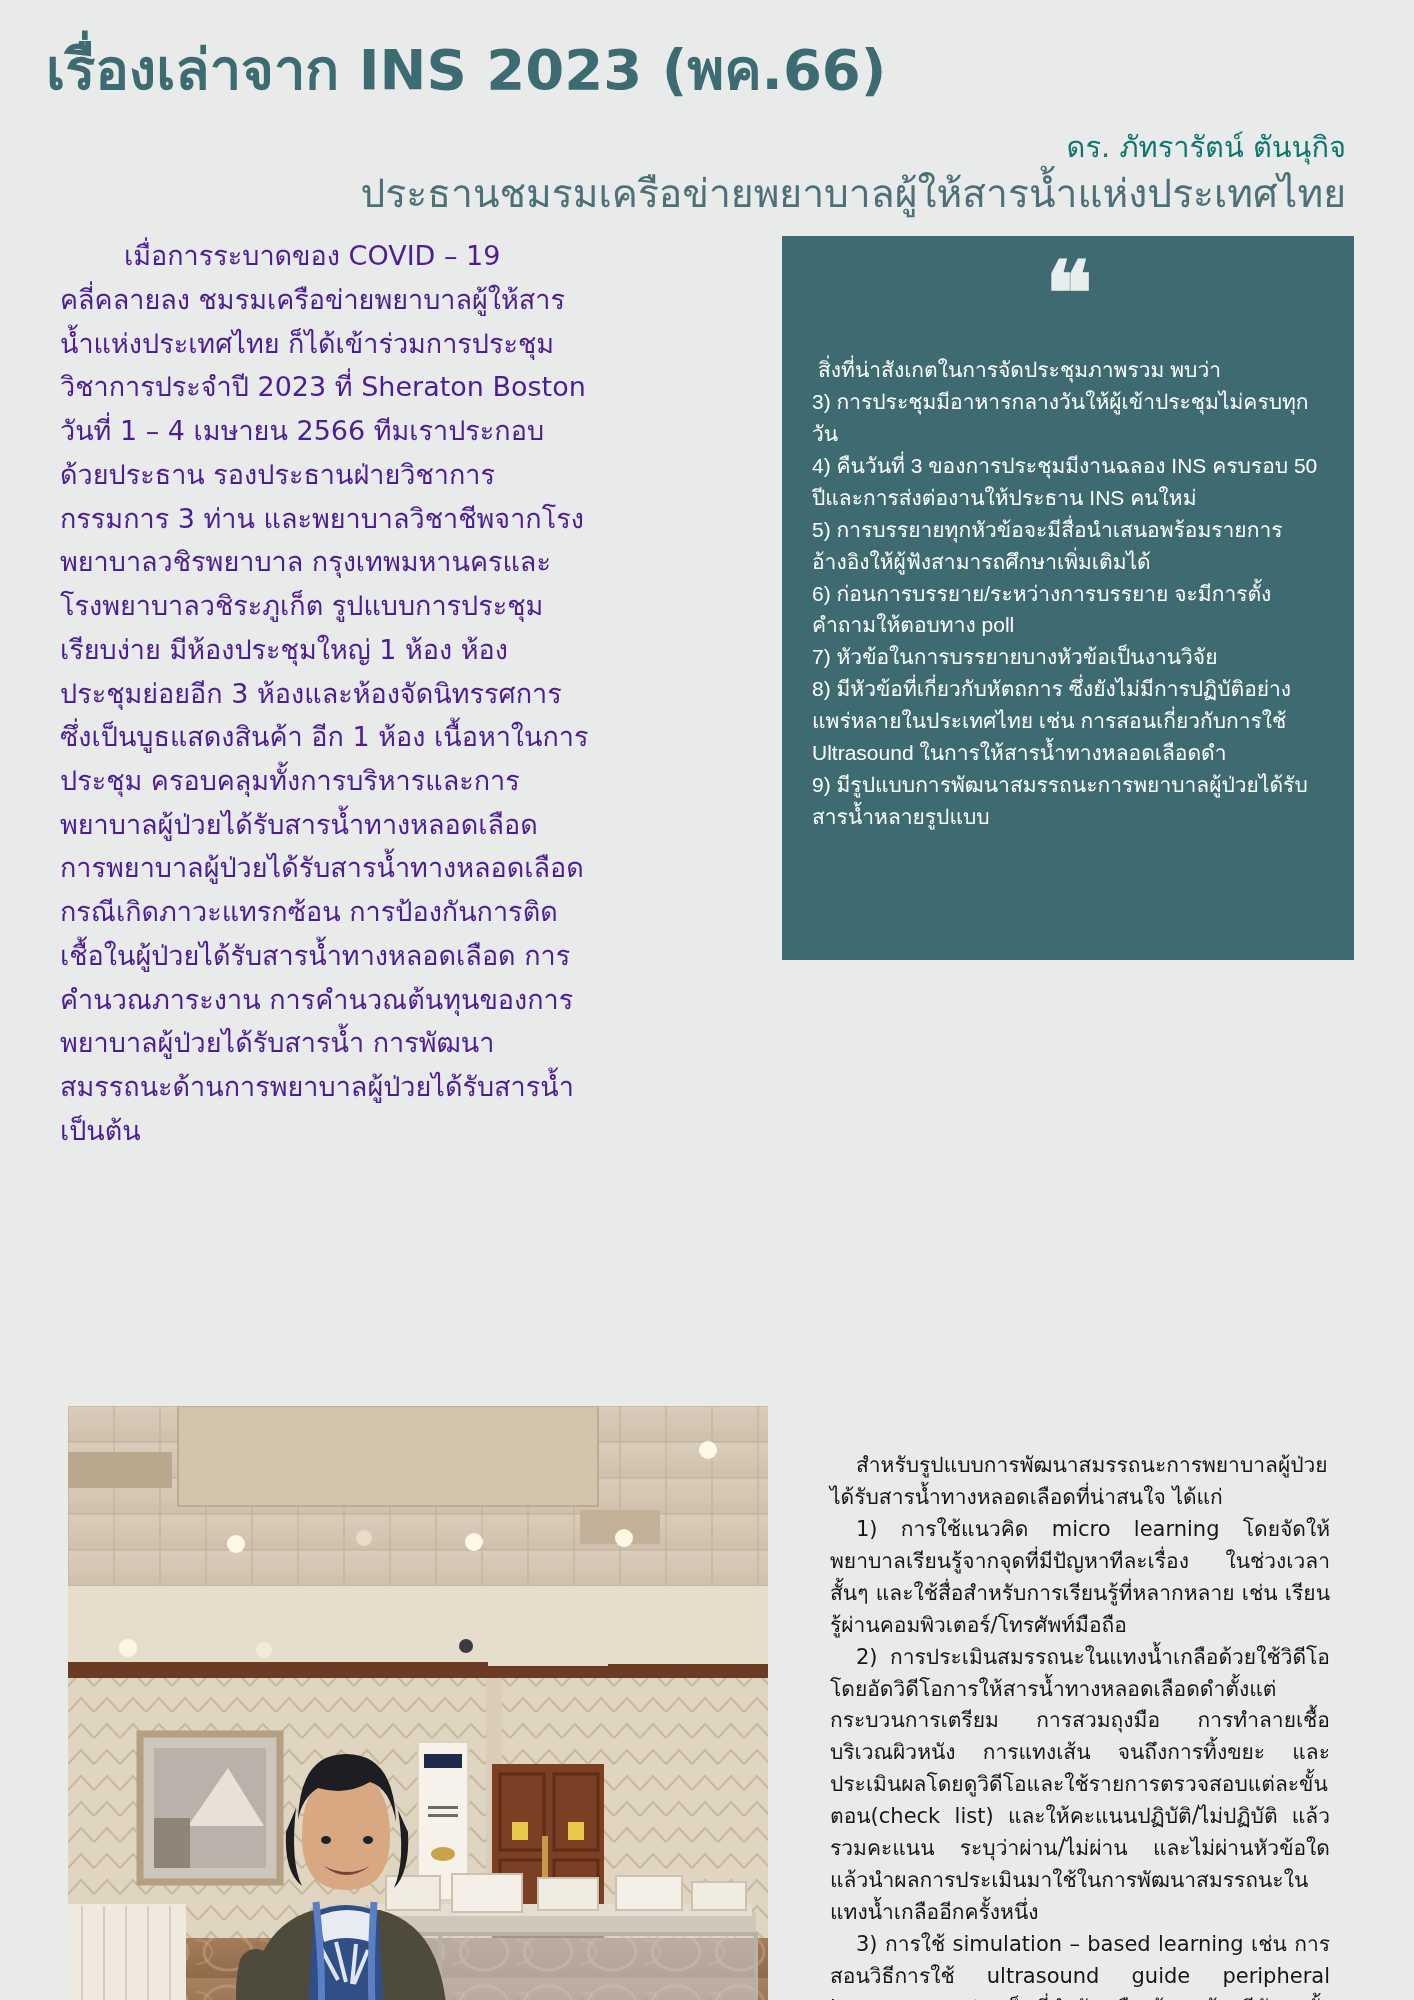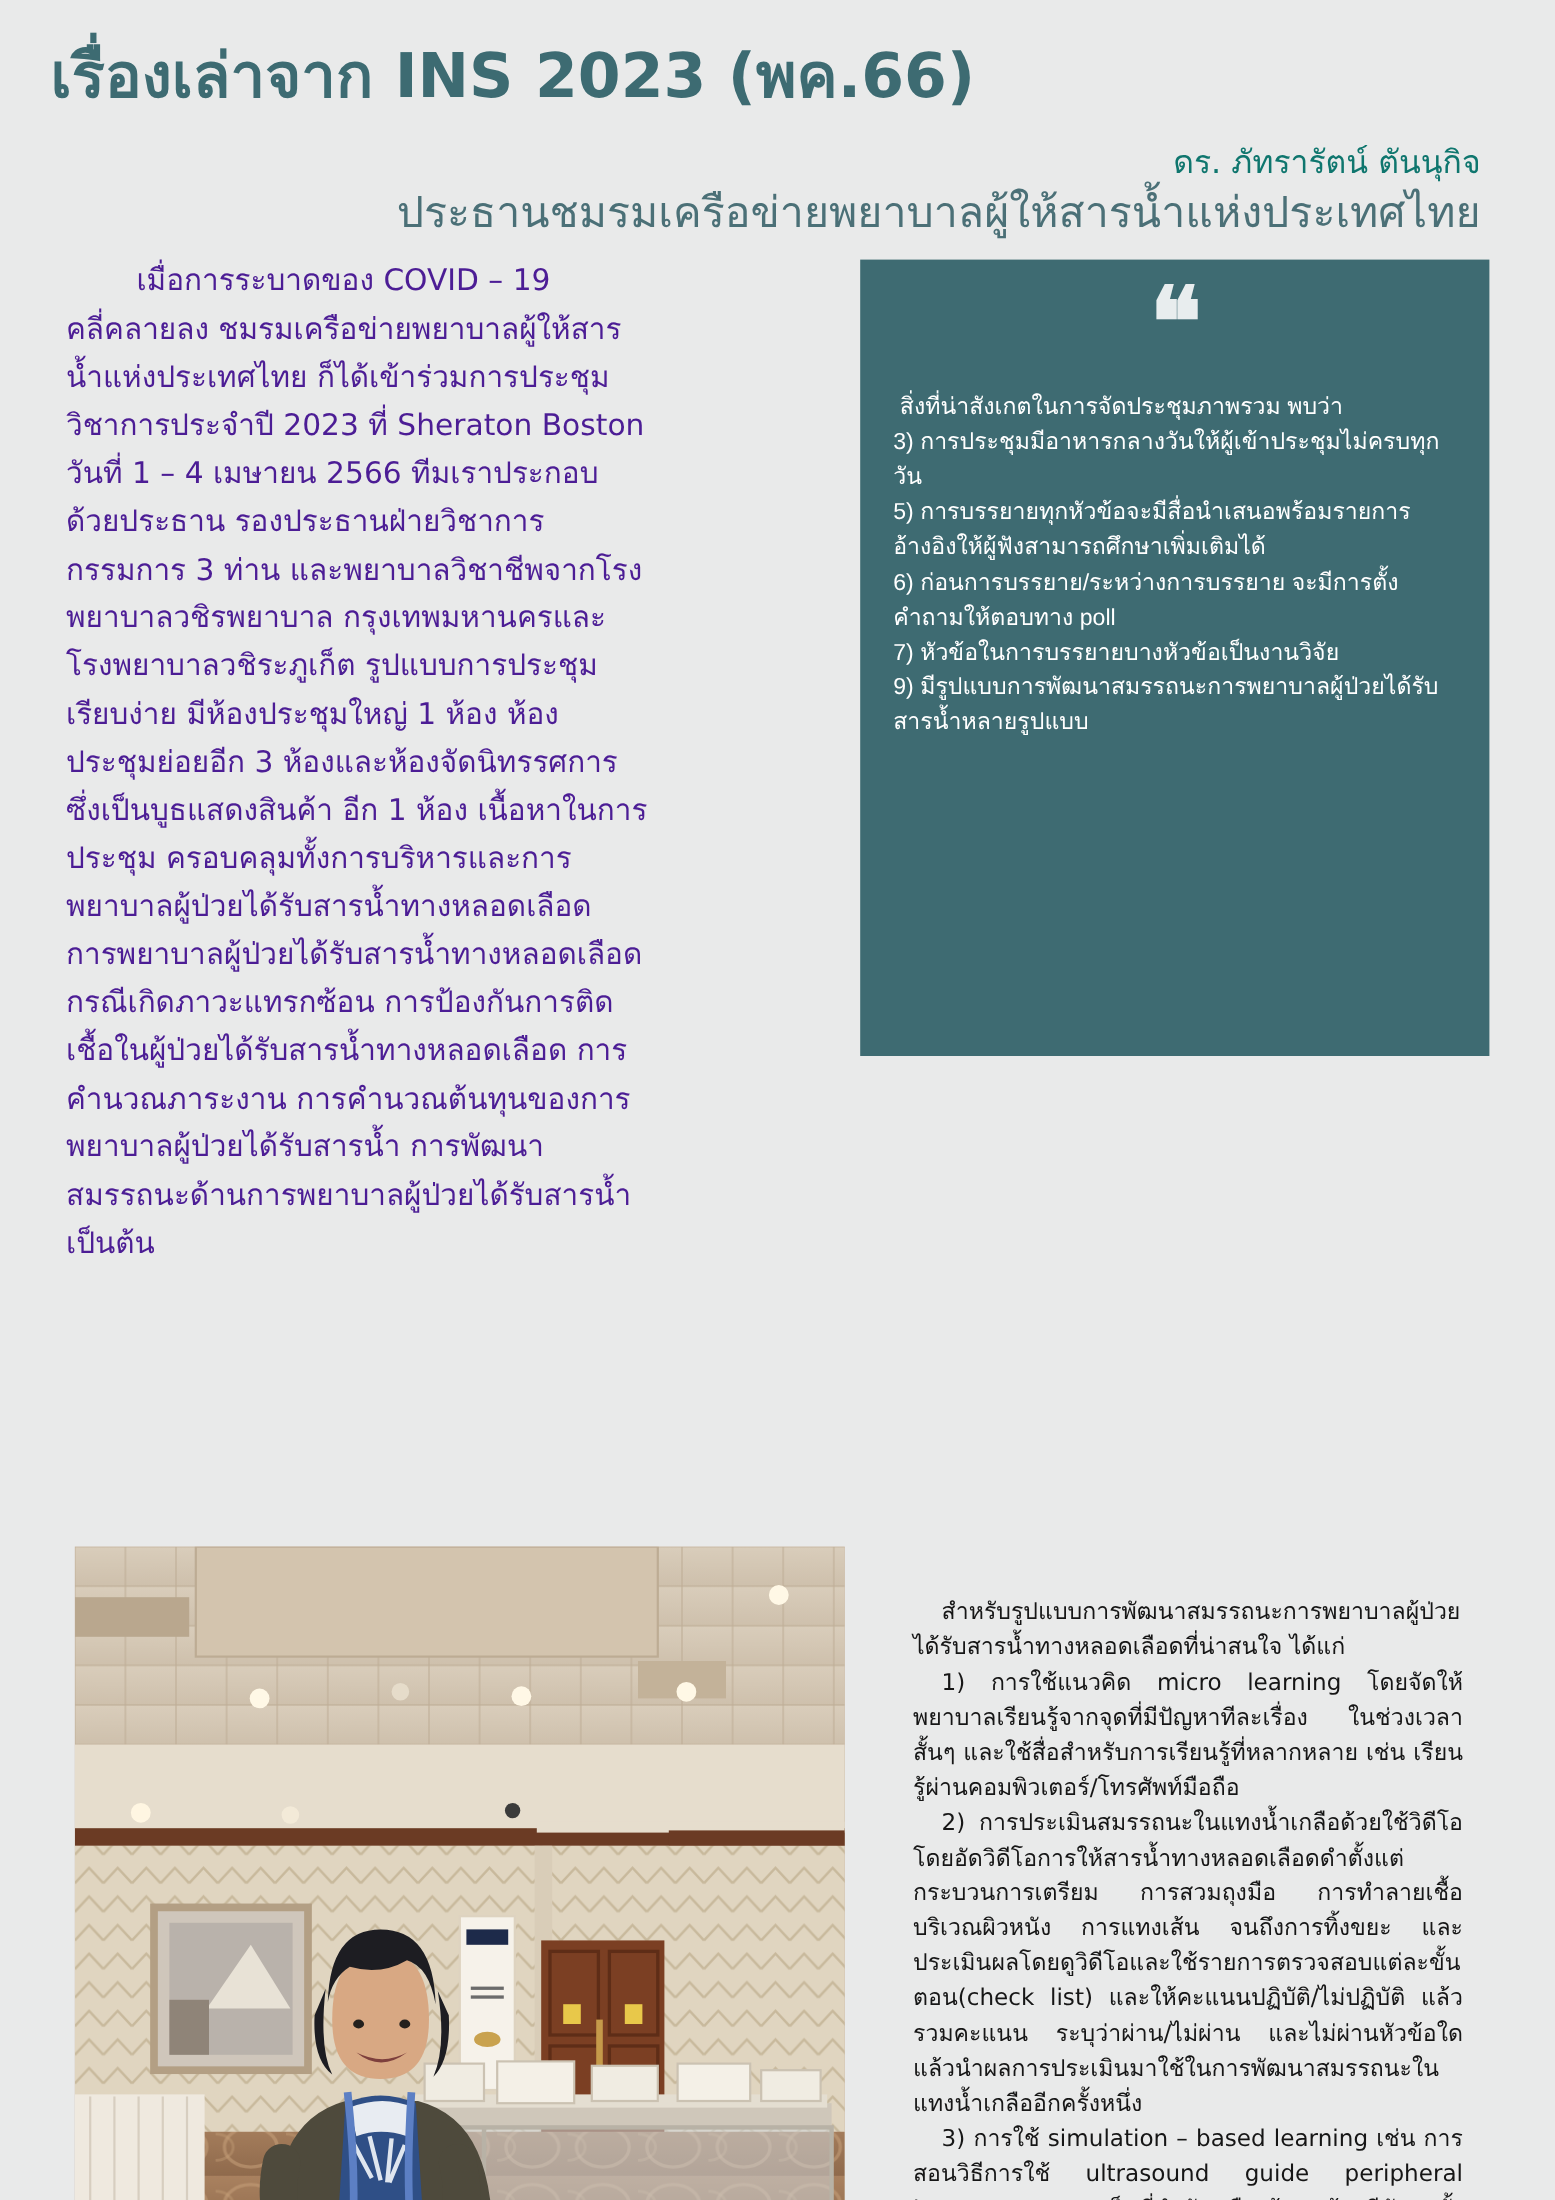--- a/index.html
+++ b/index.html
@@ -141,23 +141,25 @@
 
   <div class="left-col">
     <div class="intro-text">เมื่อการระบาดของ COVID – 19 คลี่คลายลง ชมรมเครือข่ายพยาบาลผู้ให้สารน้ำแห่งประเทศไทย ก็ได้เข้าร่วมการประชุมวิชาการประจำปี 2023 ที่ Sheraton Boston วันที่ 1 – 4 เมษายน 2566 ทีมเราประกอบด้วยประธาน รองประธานฝ่ายวิชาการ กรรมการ 3 ท่าน และพยาบาลวิชาชีพจากโรงพยาบาลวชิรพยาบาล กรุงเทพมหานครและโรงพยาบาลวชิระภูเก็ต รูปแบบการประชุมเรียบง่าย มีห้องประชุมใหญ่ 1 ห้อง ห้องประชุมย่อยอีก 3 ห้องและห้องจัดนิทรรศการ ซึ่งเป็นบูธแสดงสินค้า อีก 1 ห้อง เนื้อหาในการประชุม ครอบคลุมทั้งการบริหารและการพยาบาลผู้ป่วยได้รับสารน้ำทางหลอดเลือด การพยาบาลผู้ป่วยได้รับสารน้ำทางหลอดเลือดกรณีเกิดภาวะแทรกซ้อน การป้องกันการติดเชื้อในผู้ป่วยได้รับสารน้ำทางหลอดเลือด การคำนวณภาระงาน การคำนวณต้นทุนของการพยาบาลผู้ป่วยได้รับสารน้ำ การพัฒนาสมรรถนะด้านการพยาบาลผู้ป่วยได้รับสารน้ำ เป็นต้น</div>
   </div>
 
   <div class="quote-card">
     <div class="quote-mark">❝</div>
     <div class="quote-body">
       <p class="quote-lead">สิ่งที่น่าสังเกตในการจัดประชุมภาพรวม พบว่า</p>
       <p class="quote-item">3) การประชุมมีอาหารกลางวันให้ผู้เข้าประชุมไม่ครบทุกวัน</p>
+      <p class="quote-item">4) คืนวันที่ 3 ของการประชุมมีงานฉลอง INS ครบรอบ 50 ปีและการส่งต่องานให้ประธาน INS คนใหม่</p>
       <p class="quote-item">5)  การบรรยายทุกหัวข้อจะมีสื่อนำเสนอพร้อมรายการอ้างอิงให้ผู้ฟังสามารถศึกษาเพิ่มเติมได้</p>
       <p class="quote-item">6)  ก่อนการบรรยาย/ระหว่างการบรรยาย  จะมีการตั้งคำถามให้ตอบทาง poll</p>
       <p class="quote-item">7) หัวข้อในการบรรยายบางหัวข้อเป็นงานวิจัย</p>
+      <p class="quote-item">8)  มีหัวข้อที่เกี่ยวกับหัตถการ  ซึ่งยังไม่มีการปฏิบัติอย่างแพร่หลายในประเทศไทย  เช่น  การสอนเกี่ยวกับการใช้  Ultrasound  ในการให้สารน้ำทางหลอดเลือดดำ</p>
       <p class="quote-item">9)  มีรูปแบบการพัฒนาสมรรถนะการพยาบาลผู้ป่วยได้รับสารน้ำหลายรูปแบบ</p>
     </div>
   </div>
 
   <div class="photo">
     <svg viewBox="0 0 700 758" preserveAspectRatio="none">
       <defs>
         <linearGradient id="ceil" x1="0" y1="0" x2="0" y2="1">
           <stop offset="0%" stop-color="#d9cdbb"></stop>
             <stop offset="100%" stop-color="#cec0ac"></stop>

